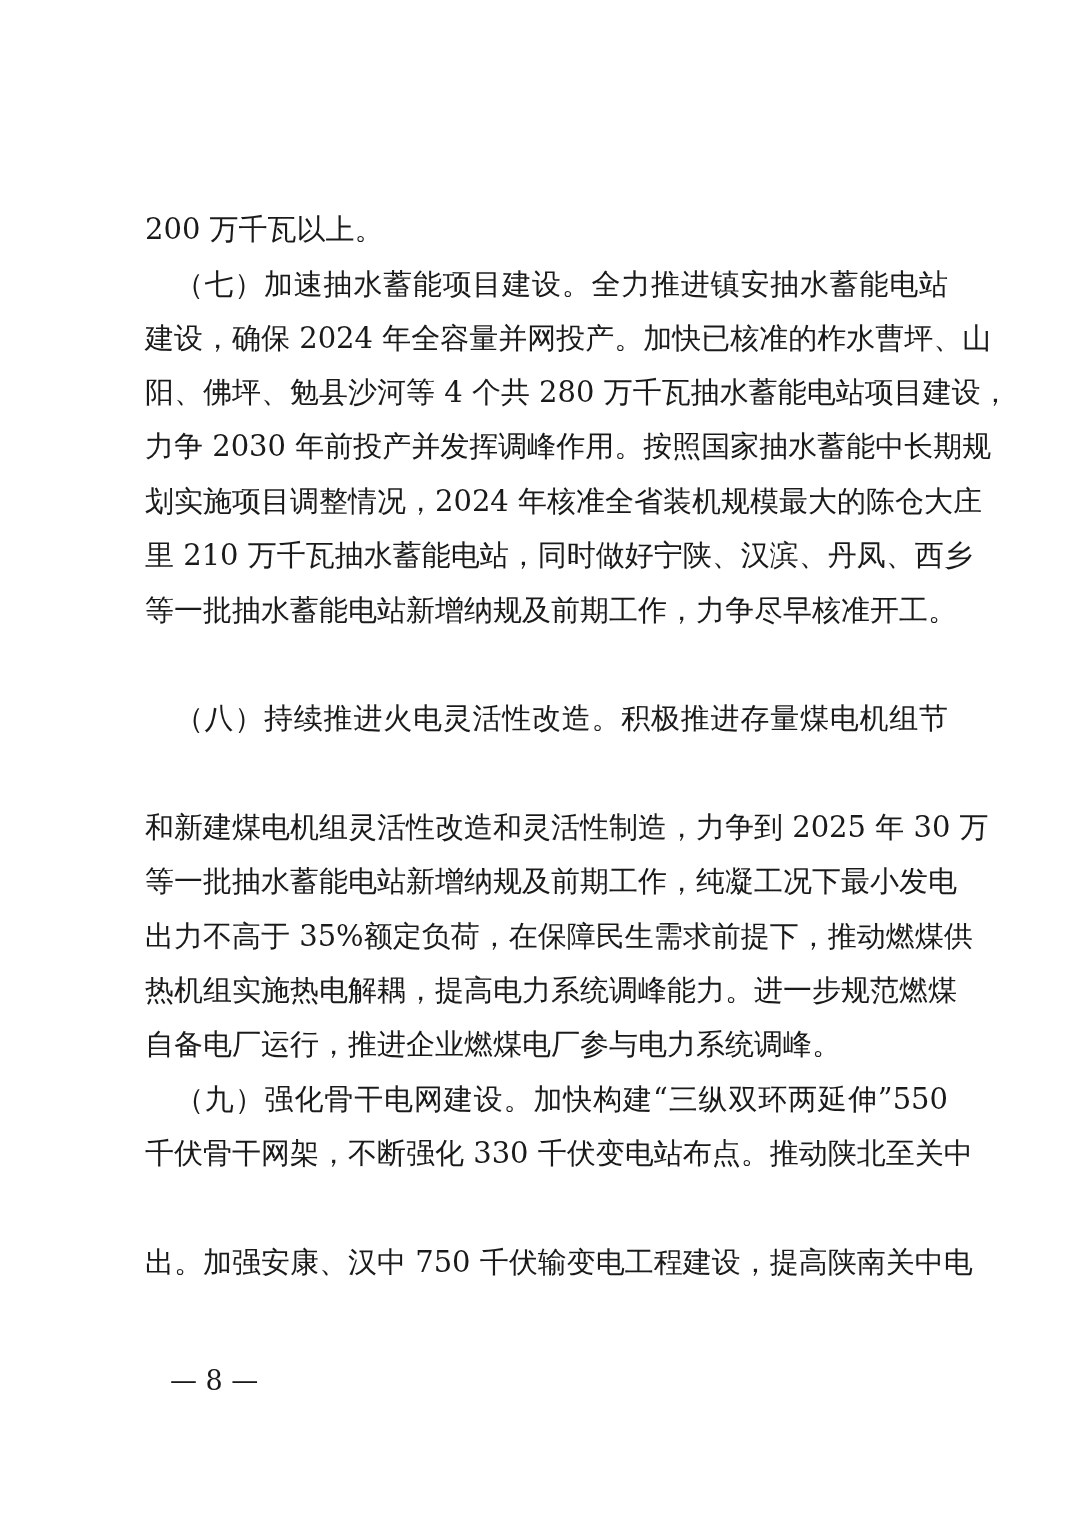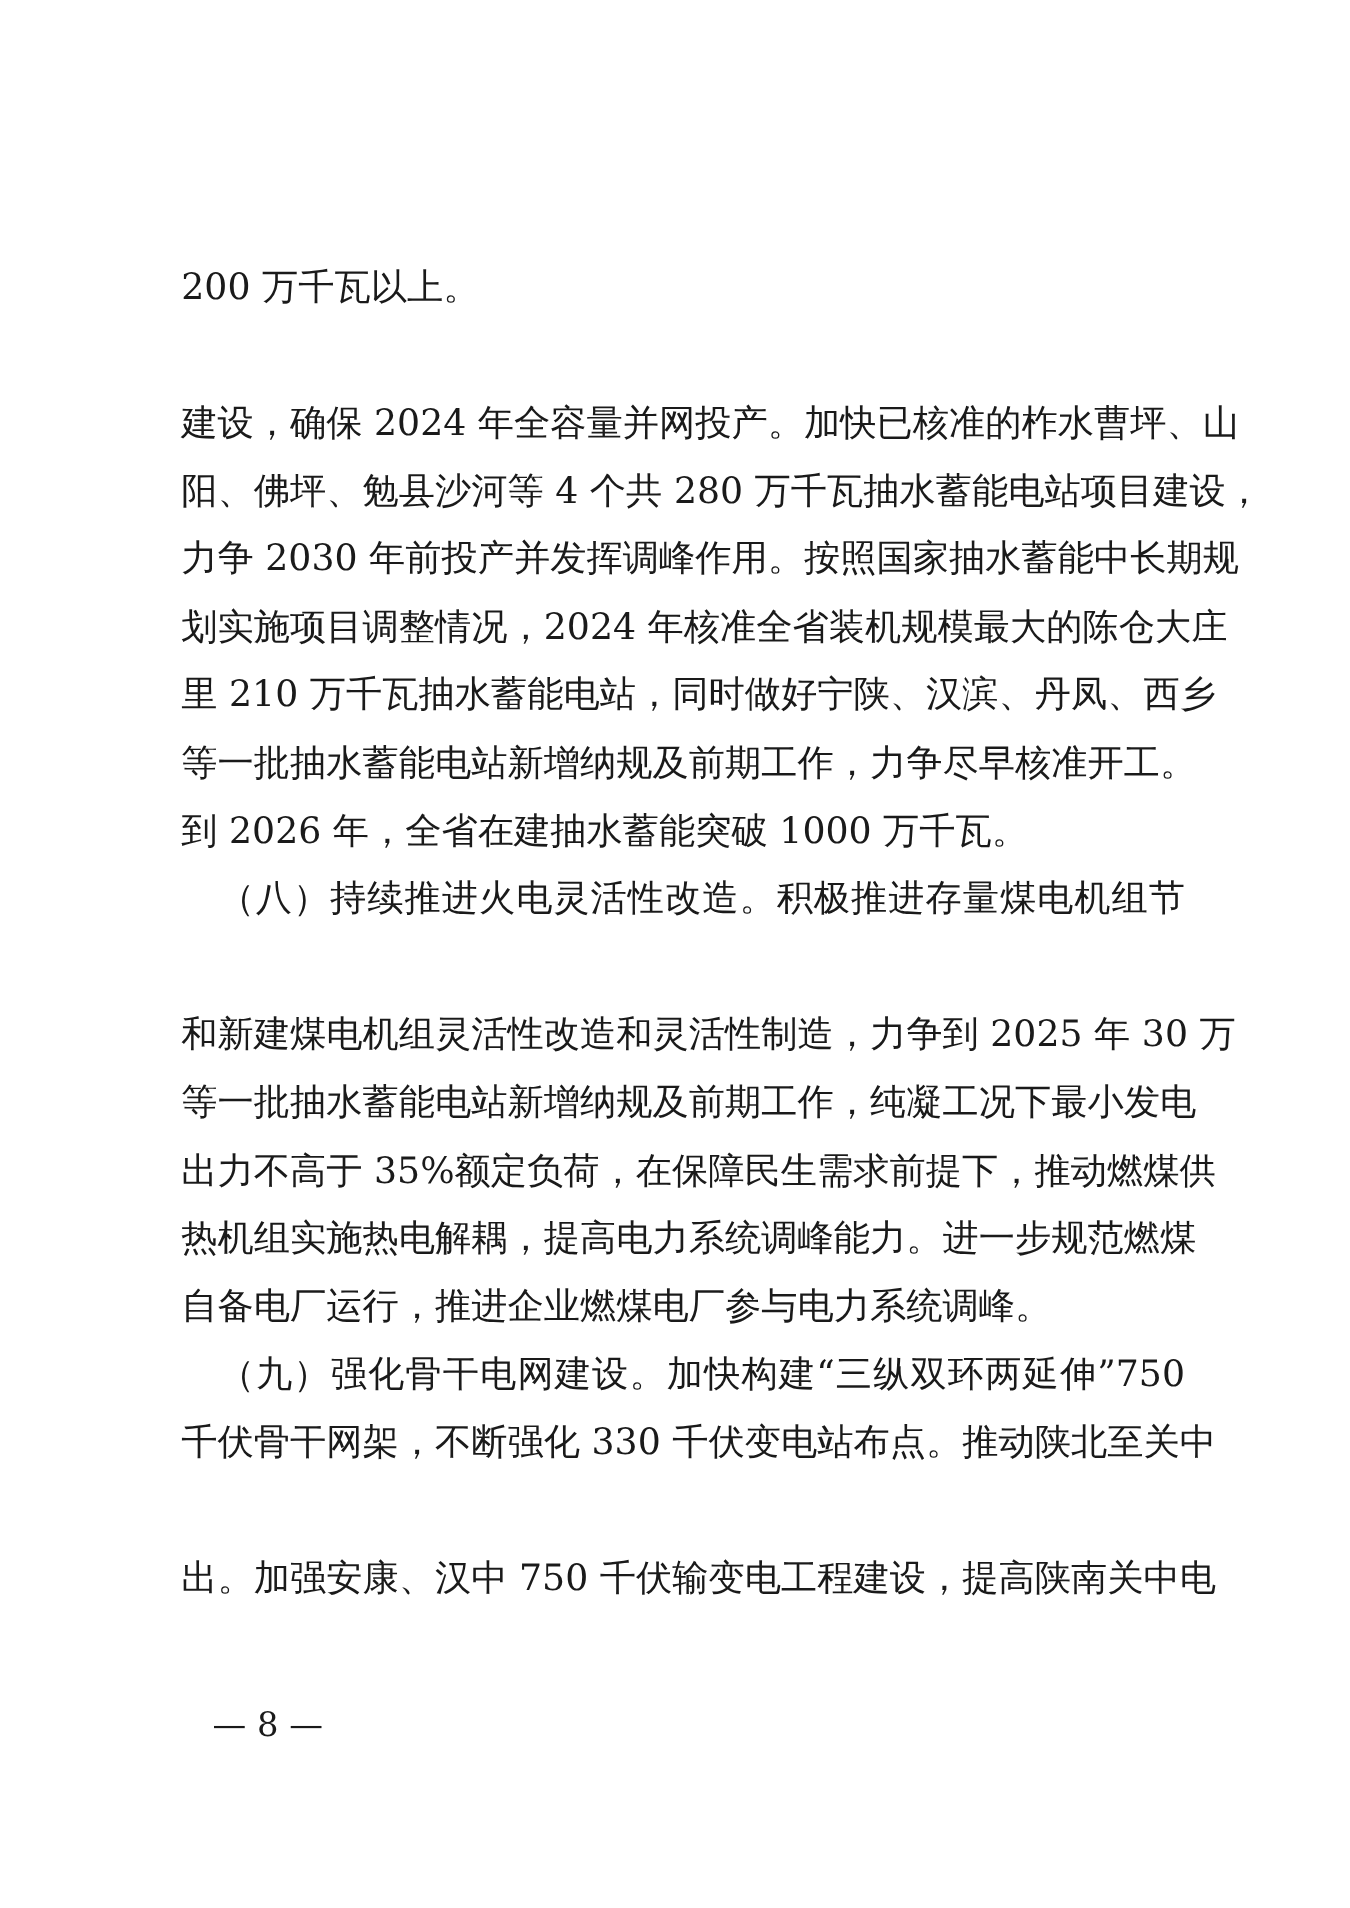--- a/index.html
+++ b/index.html
@@ -10,31 +10,31 @@
           font-size:29px; line-height:40px; white-space:nowrap;
           text-align:justify; text-align-last:justify; letter-spacing:0px; }
   .line.last { text-align-last:left; }
   .pagenum { position:absolute; left:170px; top:1345px; font-size:27px; line-height:40px; }
 </style>
 </head>
 <body>
 
 <div class="page">
   <div class="line last" style="top:193px">200 万千瓦以上。</div>
+  <div class="line" style="top:248px">　（七）加速抽水蓄能项目建设。全力推进镇安抽水蓄能电站</div>
   <div class="line" style="top:302px">建设，确保 2024 年全容量并网投产。加快已核准的柞水曹坪、山</div>
   <div class="line" style="top:356px">阳、佛坪、勉县沙河等 4 个共 280 万千瓦抽水蓄能电站项目建设，</div>
   <div class="line" style="top:410px">力争 2030 年前投产并发挥调峰作用。按照国家抽水蓄能中长期规</div>
   <div class="line" style="top:465px">划实施项目调整情况，2024 年核准全省装机规模最大的陈仓大庄</div>
   <div class="line" style="top:519px">里 210 万千瓦抽水蓄能电站，同时做好宁陕、汉滨、丹凤、西乡</div>
   <div class="line" style="top:574px">等一批抽水蓄能电站新增纳规及前期工作，力争尽早核准开工。</div>
-  <div class="line last" style="top:628px">到 2026 年，全省在建抽水蓄能突破 1000 万千瓦。</div>
   <div class="line" style="top:682px">　（八）持续推进火电灵活性改造。积极推进存量煤电机组节</div>
   <div class="line" style="top:791px">和新建煤电机组灵活性改造和灵活性制造，力争到 2025 年 30 万</div>
   <div class="line" style="top:845px">等一批抽水蓄能电站新增纳规及前期工作，纯凝工况下最小发电</div>
   <div class="line" style="top:900px">出力不高于 35%额定负荷，在保障民生需求前提下，推动燃煤供</div>
   <div class="line" style="top:954px">热机组实施热电解耦，提高电力系统调峰能力。进一步规范燃煤</div>
   <div class="line last" style="top:1008px">自备电厂运行，推进企业燃煤电厂参与电力系统调峰。</div>
-  <div class="line" style="top:1063px">　（九）强化骨干电网建设。加快构建“三纵双环两延伸”750</div>
+  <div class="line" style="top:1063px">　（九）强化骨干电网建设。加快构建“三纵双环两延伸”550</div>
   <div class="line" style="top:1117px">千伏骨干网架，不断强化 330 千伏变电站布点。推动陕北至关中</div>
   <div class="line" style="top:1226px">出。加强安康、汉中 750 千伏输变电工程建设，提高陕南关中电</div>
 
   <div class="pagenum">— 8 —</div>
 </div>
 
 </body></html>

